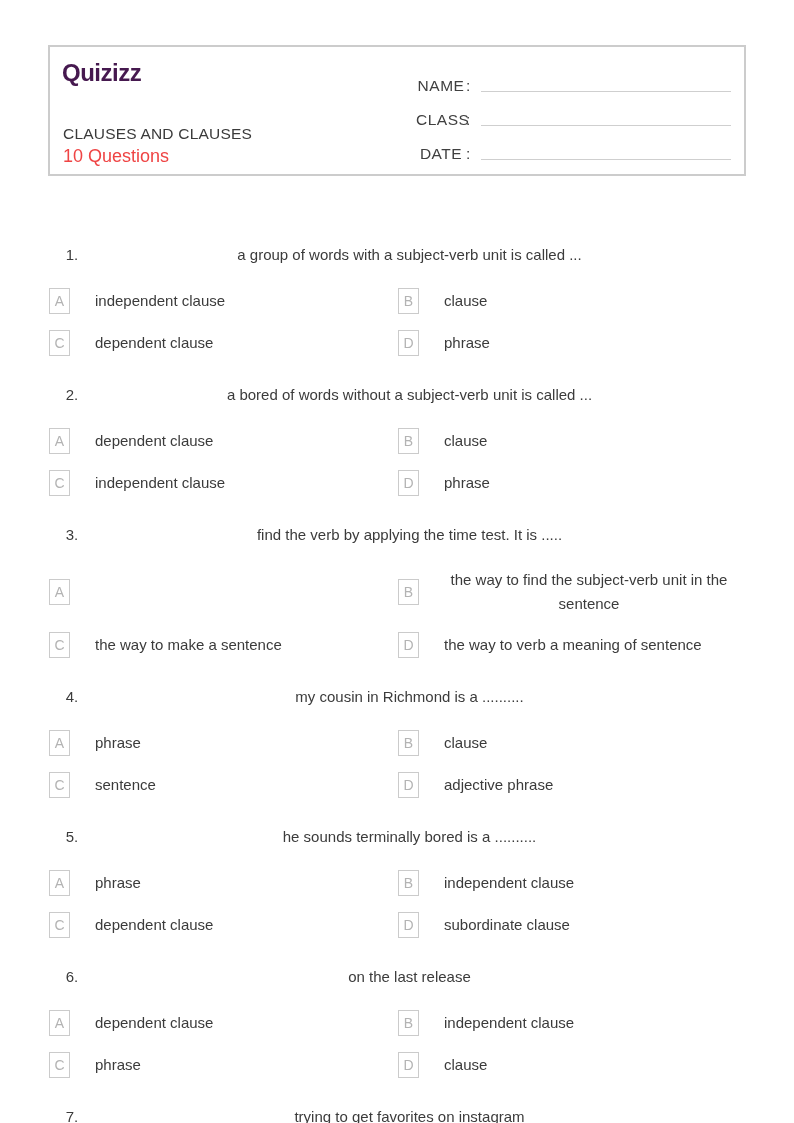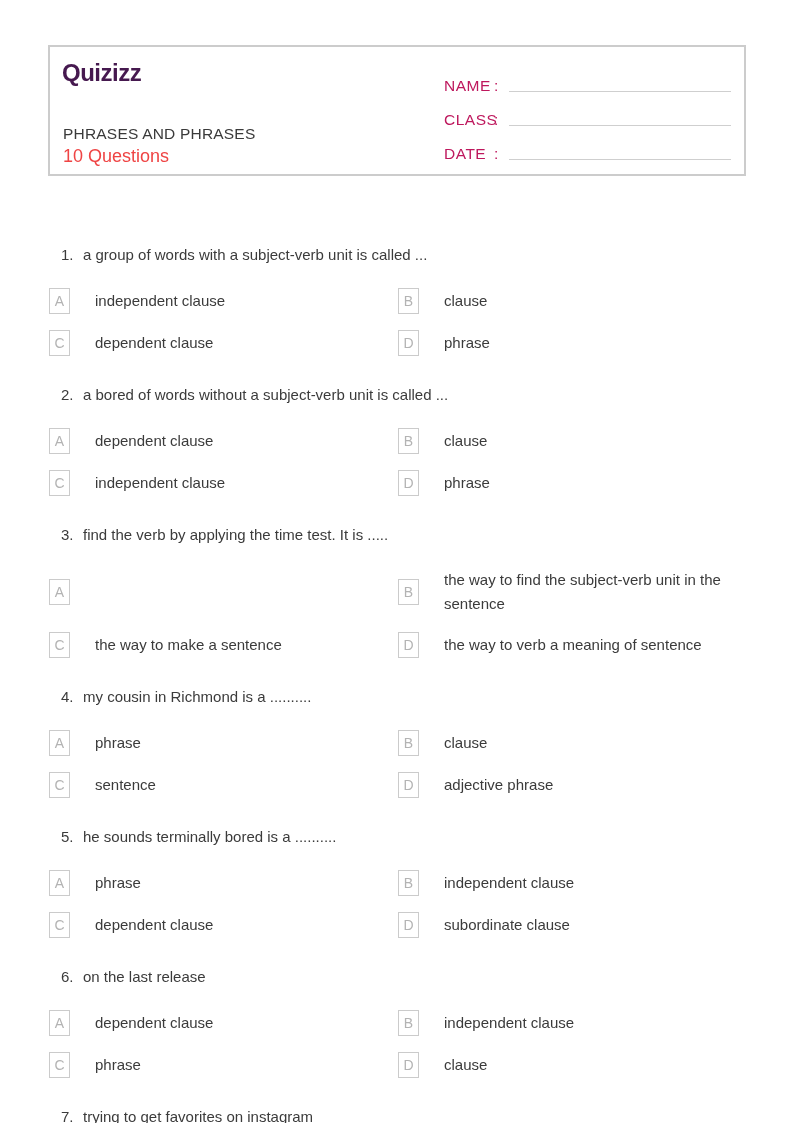--- a/index.html
+++ b/index.html
@@ -3,21 +3,21 @@
 <meta charset="utf-8">
 <style>
   * { box-sizing: border-box; margin: 0; padding: 0; }
   html, body {
     width: 794px; height: 1123px;
     background: #ffffff;
     overflow: hidden;
     font-family: "Liberation Sans", sans-serif;
     color: #3b3b3b;
   }
-  .page { position: relative; width: 794px; height: 967px; background: #ffffff; }
+  .page { position: relative; width: 794px; height: 967px; background: #ffffff; text-align: center; }
 
   
   .header-card {
     position: absolute;
     left: 48px; top: 45px;
     width: 698px; height: 131px;
     border: 2px solid #cccccc;
     background: #ffffff;
   }
   .logo {
@@ -34,21 +34,21 @@
     position: absolute; left: 13px; top: 99px;
     font-size: 18px; color: #ef4444;
   }
   .fields {
     position: absolute; left: 366px; top: 14px; right: 13px;
     display: flex; flex-direction: column;
   }
   .field-row {
     display: flex; align-items: flex-end;
     height: 34px;
-    font-size: 15.5px; color: #be185d; letter-spacing: 0.5px; margin-left: 28px;
+    font-size: 15.5px; color: #404040; letter-spacing: 0.5px;
   }
   .field-label { display: inline-block; width: 50px; }
   .field-colon { display: inline-block; margin-right: 6px; }
   .field-line {
     flex: 1; height: 1px; border-bottom: 1px solid #cfcfcf;
     margin-bottom: 3px; margin-left: 4px;
   }
 
   
   .questions { position: absolute; left: 48px; top: 176px; width: 698px; }
@@ -90,21 +90,21 @@
 </style>
 </head>
 <body>
 
 <div class="page">
 
   <div class="header-card">
     <div class="logo">
       <span>Quizizz</span>
     </div>
-    <div class="header-title">PHRASES AND PHRASES</div>
+    <div class="header-title">CLAUSES AND CLAUSES</div>
     <div class="header-subtitle">10 Questions</div>
 
     <div class="fields">
       <div class="field-row">
         <span class="field-label">NAME</span>
         <span class="field-colon">:</span>
         <span class="field-line"></span>
       </div>
       <div class="field-row">
         <span class="field-label">CLASS</span>

